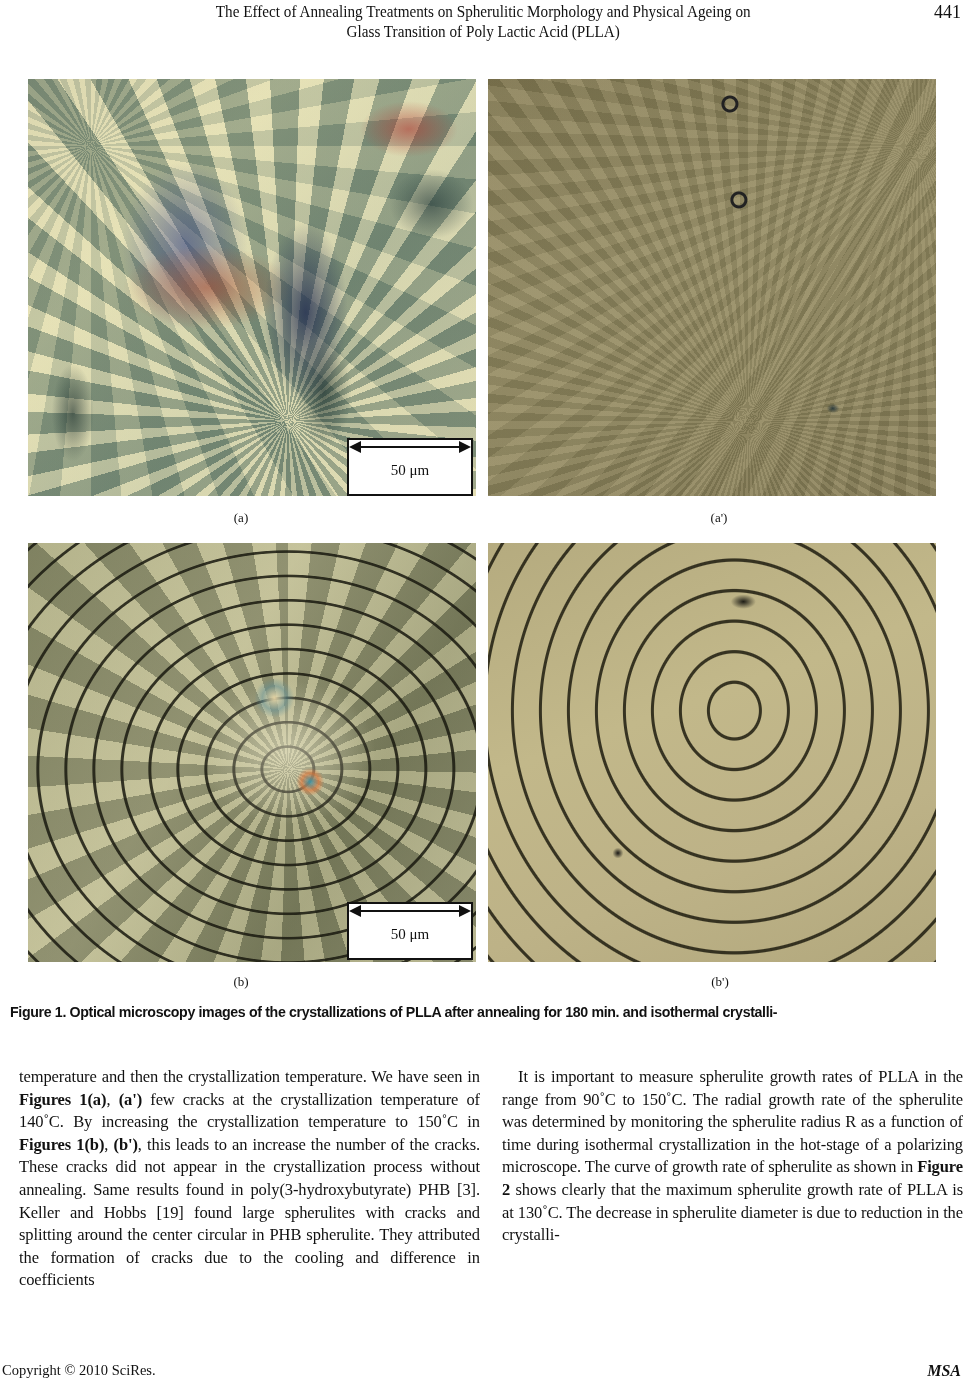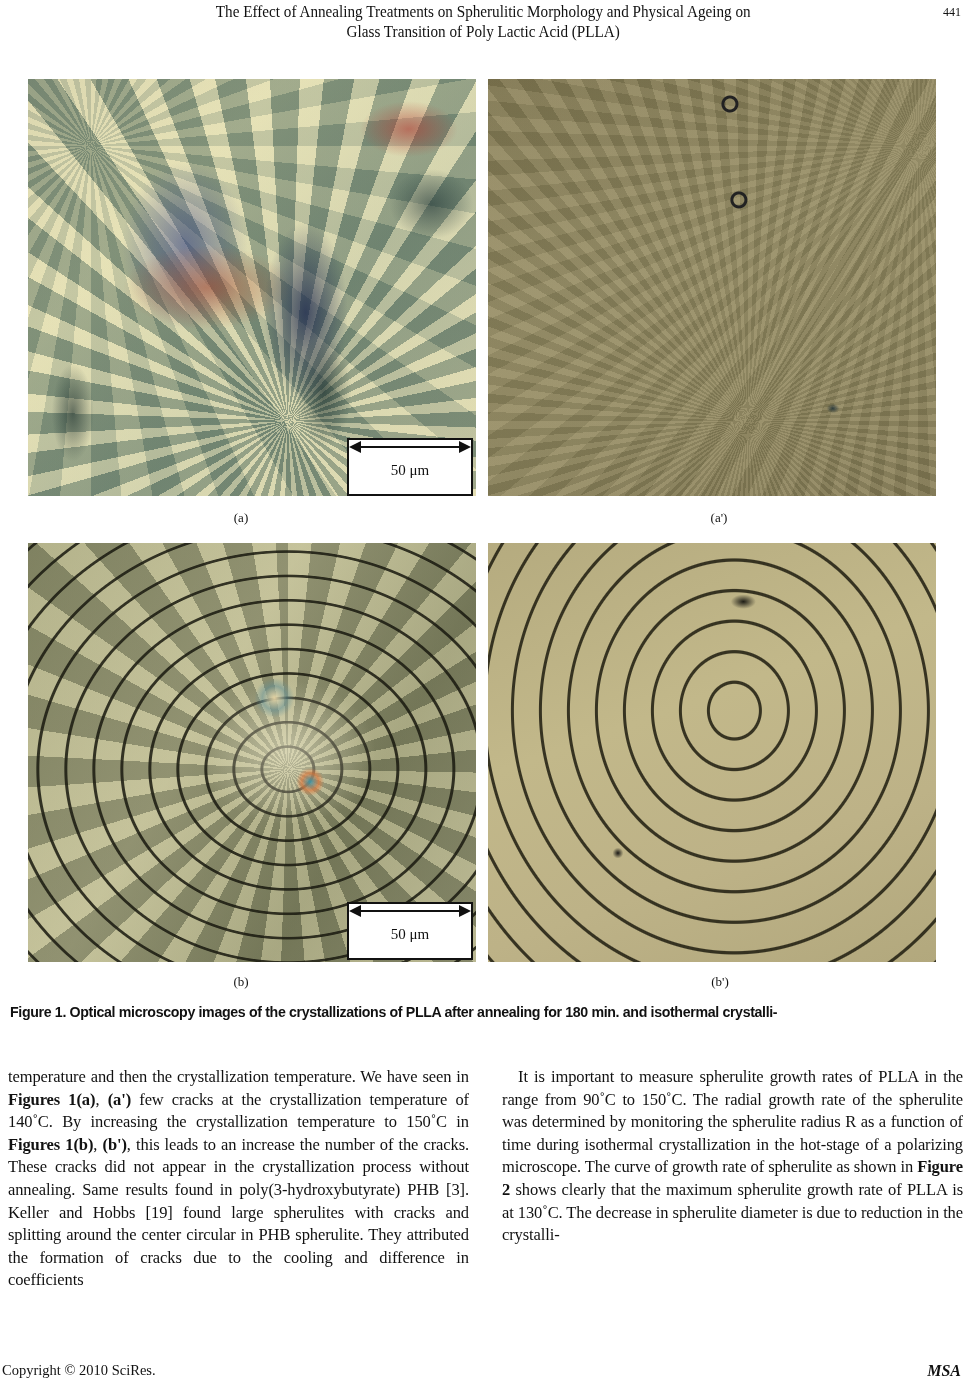--- a/index.html
+++ b/index.html
@@ -6,21 +6,21 @@
   html, body { width: 967px; height: 1386px; background: #ffffff; overflow: hidden; }
   body { position: relative; font-family: "Liberation Serif", serif; color: #111; }
 
   .running-head {
     position: absolute; top: 2px; left: 0; width: 967px;
     text-align: center; font-size: 16.5px; line-height: 20px;
     transform: scaleX(0.92); transform-origin: 480px 0;
   }
   .running-head .line { display: block; }
   .page-number {
-    position: absolute; top: 2px; right: 6px; font-size: 12px; line-height: 20px;
+    position: absolute; top: 2px; right: 6px; font-size: 18px; line-height: 20px;
   }
 
   .panel {
     position: absolute; overflow: hidden;
   }
   #panel-a { left: 28px; top: 79px; width: 448px; height: 417px;
     background:
       radial-gradient(ellipse 60px 130px at 62% 56%, rgba(30,40,80,0.75), transparent 70%),
       radial-gradient(ellipse 120px 60px at 40% 50%, rgba(170,70,40,0.55), transparent 70%),
       radial-gradient(ellipse 90px 120px at 35% 40%, rgba(60,70,140,0.55), transparent 70%),
@@ -84,21 +84,21 @@
     font-family: Liberation Sans, sans-serif; font-weight: bold;
     font-size: 14.2px; line-height: 18px; letter-spacing: -0.35px;
   }
 
   .column {
     position: absolute; top: 1066px; width: 461px;
     font-size: 16.5px; line-height: 22.6px; text-align: justify;
     letter-spacing: -0.1px;
   }
   .column p { text-align: justify; text-align-last: auto; }
-  .col-left { left: 8px; }
+  .col-left { left: 19px; }
   .col-right { left: 502px; }
   .indent { text-indent: 16px; }
   b { font-weight: bold; }
 
   .footer-copyright { position: absolute; left: 2px; top: 1362px; font-size: 14.5px; }
   .footer-journal { position: absolute; right: 6px; top: 1362px; font-size: 16px; font-weight: bold; font-style: italic; }
 </style>
 </head>
 <body>
 

